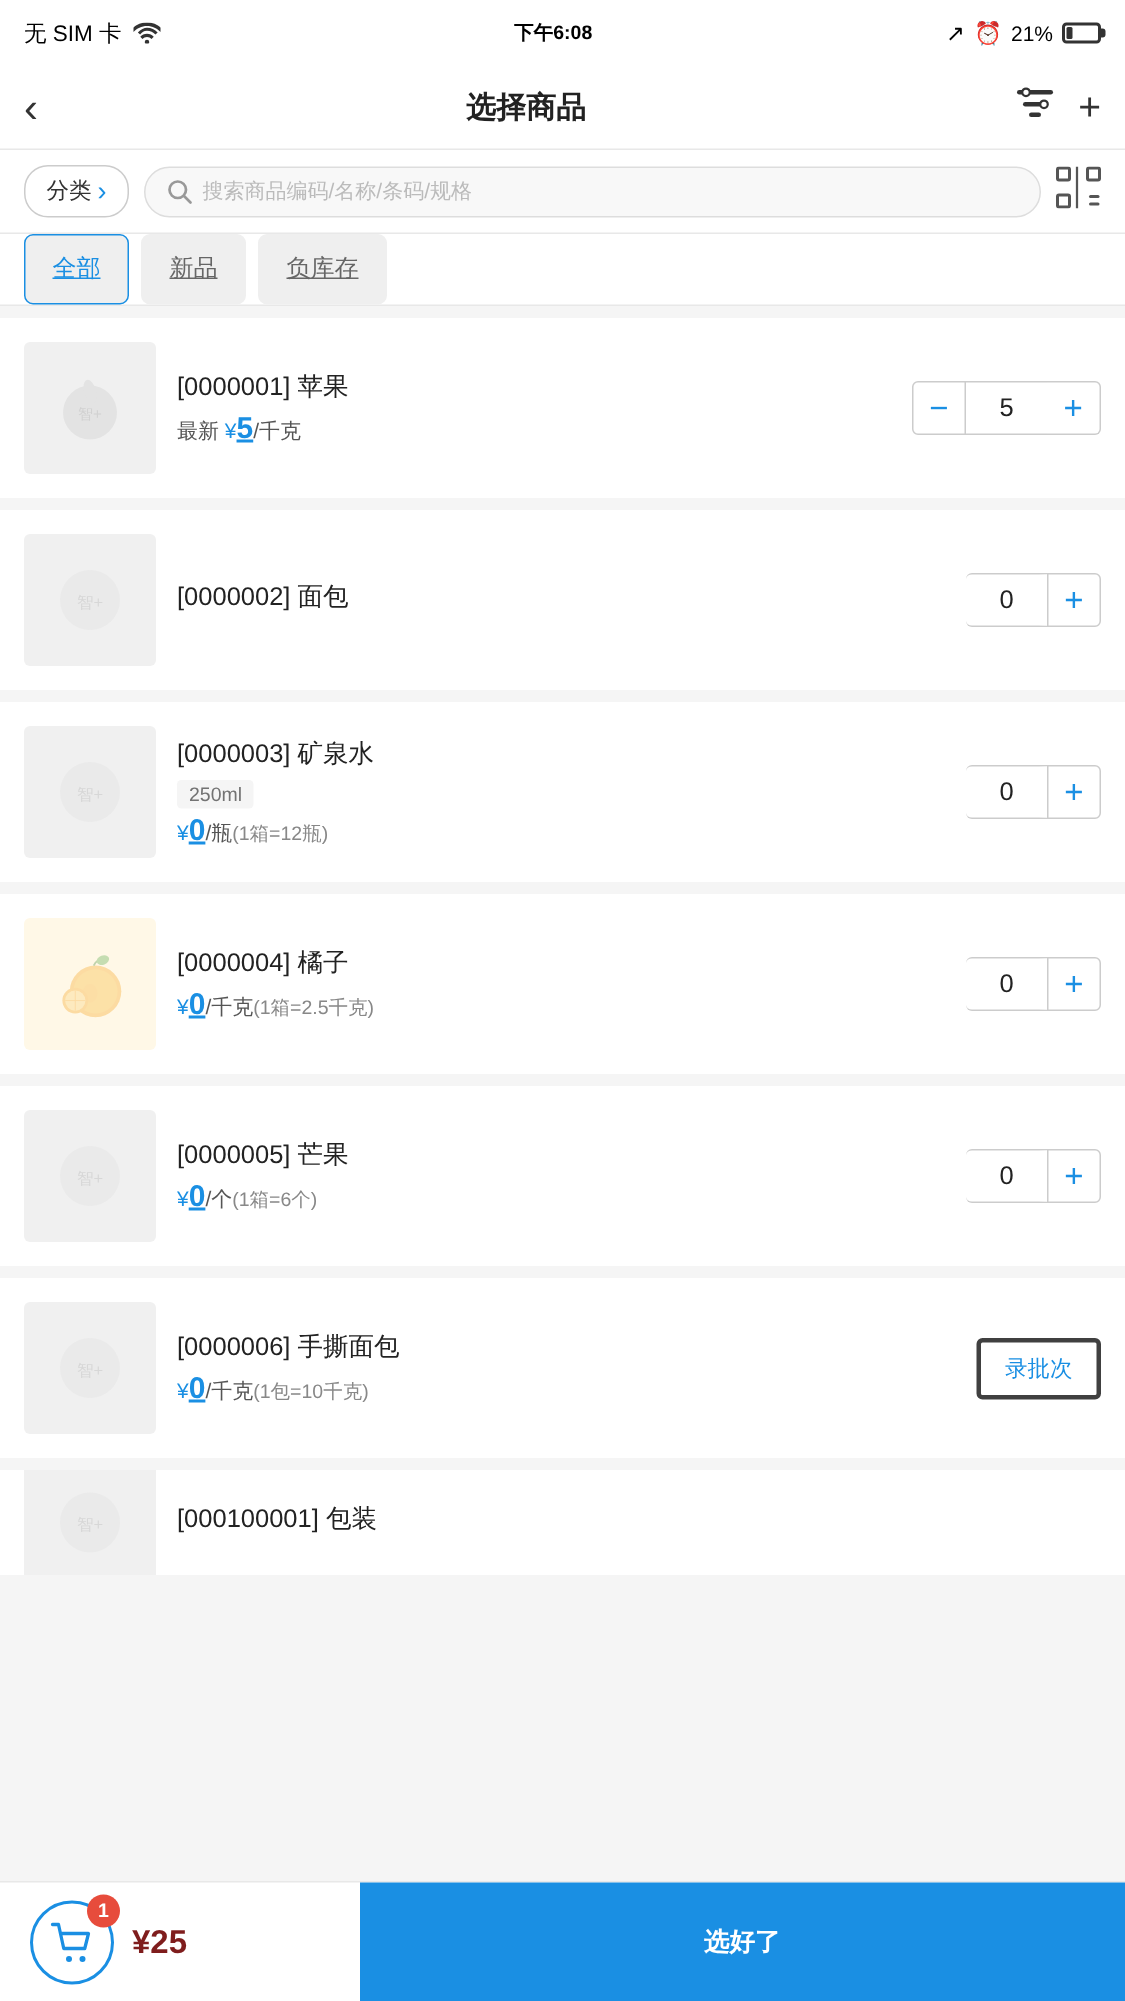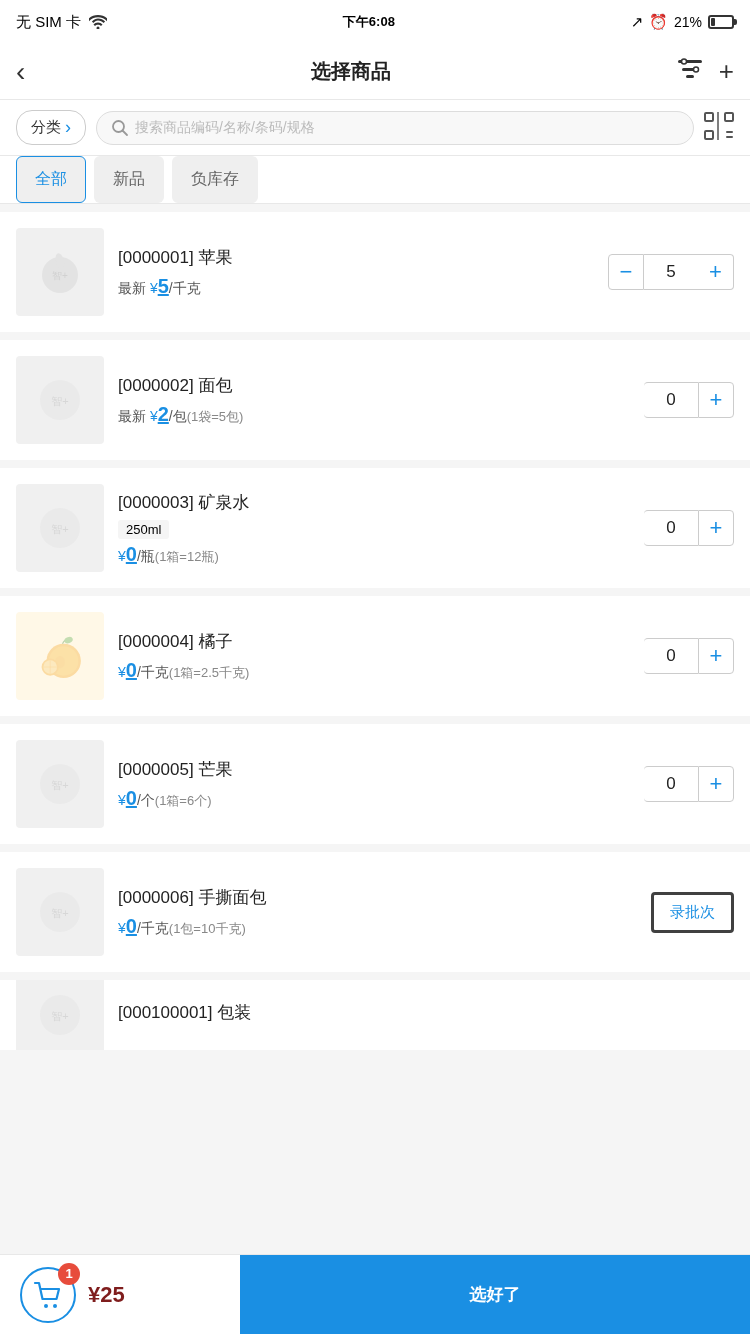--- a/index.html
+++ b/index.html
@@ -67,20 +67,21 @@
       gap: 8px;
       border-bottom: 1px solid #e8e8e8;
     }
     .tab-item {
       padding: 12px 18px;
       font-size: 16px;
       color: #666;
       border-radius: 6px;
       border: 1px solid transparent;
       cursor: pointer;
+      text-decoration: underline;
     }
     .tab-item.active {
       color: #1a8fe3;
       border: 1px solid #1a8fe3;
       border-radius: 6px;
     }
 
     
     .product-list { background: #f5f5f5; padding: 8px 0; }
     .product-item {
@@ -94,21 +95,21 @@
     .product-image {
       width: 88px; height: 88px;
       background: #f0f0f0;
       border-radius: 4px;
       display: flex; align-items: center; justify-content: center;
       flex-shrink: 0; overflow: hidden;
     }
     .product-image svg { width: 54px; height: 54px; opacity: 0.35; }
     .product-info { flex: 1; }
     .product-name { font-size: 17px; color: #222; font-weight: 500; margin-bottom: 6px; }
-    .product-spec { font-size: 13px; color: #000000; background: #f5f5f5; display: inline-block; padding: 2px 8px; border-radius: 3px; margin-bottom: 4px; }
+    .product-spec { font-size: 13px; color: #737373; background: #f5f5f5; display: inline-block; padding: 2px 8px; border-radius: 3px; margin-bottom: 4px; }
     .product-price { font-size: 14px; color: #555; }
     .price-underline { text-decoration: underline; color: #1a8fe3; }
     .yen { font-size: 14px; color: #1a8fe3; }
 
     
     .qty-control { display: flex; align-items: center; gap: 0; flex-shrink: 0; }
     .qty-btn {
       width: 36px; height: 36px;
       display: flex; align-items: center; justify-content: center;
       font-size: 22px; font-weight: 400; color: #1a8fe3;
@@ -267,24 +268,20 @@
           <circle cx="27" cy="27" r="20" fill="#e0e0e0"></circle>
           <text x="27" y="32" text-anchor="middle" font-size="11" fill="#aaa">智+</text>
         </svg>
     </div>
     <div class="product-info">
       <div class="product-name">
         <span>[0000002]</span>
         <span> </span>
         <span>面包</span>
       </div>
-      <div class="product-price">
-        <span>最新</span>
-        <span class="yen"> ¥</span><span class="price-underline" style="font-size:20px; font-weight:700; color:#1a8fe3;">2</span><span style="color:#555; font-size:14px;">/包</span><span style="color:#888; font-size:13px;">(1袋=5包)</span>
-      </div>
     </div>
     <div class="qty-control">
       <input class="qty-input" type="text" value="0" style="border-radius: 4px 0px 0px 4px; border-right: none;">
       <button class="qty-btn plus" style="border-left:1px solid #ccc; border-radius:0 4px 4px 0;">+</button>
     </div>
   </div>
 
   <div class="product-item">
     <div class="product-image">
       <svg viewBox="0 0 54 54" fill="none">

